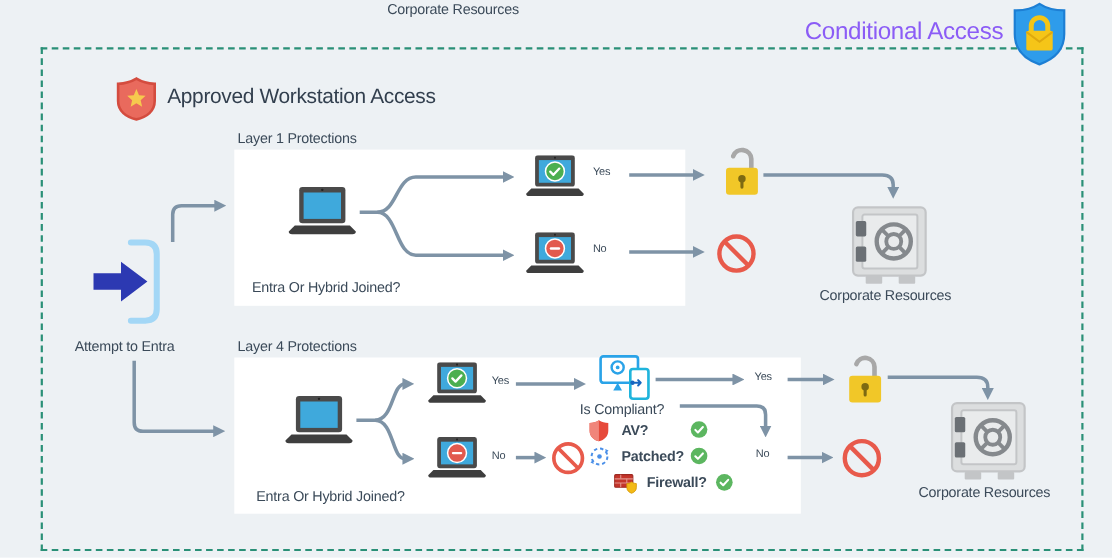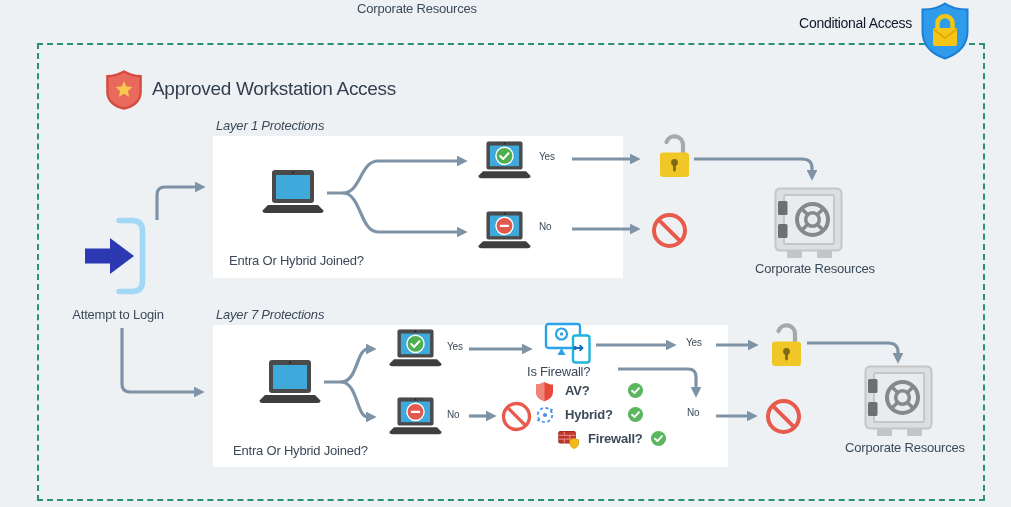--- a/index.html
+++ b/index.html
@@ -4,30 +4,30 @@
 <style>
   html,body{margin:0;padding:0;}
   .canvas{
     position:relative; width:1011px; height:507px;
     background:#edf1f4; overflow:hidden;
     font-family:"Liberation Sans","DejaVu Sans",sans-serif;
     color:#3b4a59;
   }
   .abs{position:absolute;}
   .lbl{font-size:13px; letter-spacing:-0.2px; color:#3b4a59; white-space:nowrap;}
-  .lbl-c{text-align:center;}
+  .lbl-c{text-align:left;}
   .yn{font-size:10px; font-weight:500;}
   .panel{position:absolute; background:#ffffff;}
   .frame{
     position:absolute; left:37px; top:43px; width:944px; height:454px;
     border:2px dashed #2a9077;
   }
-  .title{font-size:14px; font-weight:500; color:#0f172a; letter-spacing:-0.3px;}
+  .title{font-size:22px; font-weight:500; color:#8b5cf6; letter-spacing:-0.3px;}
   .heading{font-size:19px; font-weight:500; color:#323f4e; letter-spacing:-0.3px;}
-  .layer-title{font-size:13px; font-weight:500;font-style:italic;}
+  .layer-title{font-size:13px; font-weight:500;}
   .chk-row{position:absolute; width:120px; height:20px;}
   .chk-ic{position:absolute; left:0; top:0;}
   .chk-lb{position:absolute; left:30px; top:2px;font-weight:bold;}
   .chk-badge{position:absolute; left:92px; top:1px;}
   svg{display:block;}
 </style>
 </head>
 <body>
 
 <div class="canvas">
@@ -126,23 +126,23 @@
     </svg>
   <svg class="abs" style="left:774px; top:187px;" width="71" height="77">
       <use href="#sym-safe"></use>
     </svg>
   <div class="abs lbl lbl-c" style="left:745px; top:261px; width:140px;">Corporate Resources</div>
 
   <svg class="abs" style="left:83px; top:217px;" width="70" height="78" viewBox="0 0 70 78">
     <path d="M36,3.5 H49 Q59.5,3.5 59.5,14 V64 Q59.5,74.5 49,74.5 H36" stroke="#a3d7f6" stroke-width="5.5" fill="none" stroke-linecap="round"></path>
     <path d="M2,31.5 H27 V21 L51,39 L27,57 V46.5 H2 Z" fill="#2c39b2"></path>
   </svg>
-  <div class="abs lbl lbl-c" style="left:68px; top:307px; width:100px;">Attempt to Login</div>
-
-  <div class="abs lbl layer-title" style="left:216px; top:307px;">Layer 7 Protections</div>
+  <div class="abs lbl lbl-c" style="left:68px; top:307px; width:100px;">Attempt to Entra</div>
+
+  <div class="abs lbl layer-title" style="left:216px; top:307px;">Layer 4 Protections</div>
   <div class="panel" style="left:213px; top:325px; width:515px; height:142px;"></div>
 
   <svg class="abs" style="left:258px; top:360px;" width="64" height="46">
       <use href="#sym-laptop"></use>
     </svg>
   <svg class="abs" style="left:388px; top:328px;" width="55" height="42" viewBox="0 0 64 46">
       <use href="#sym-laptop-yes"></use>
     </svg>
   <svg class="abs" style="left:388px; top:396px;" width="55" height="42" viewBox="0 0 64 46">
       <use href="#sym-laptop-no"></use>
@@ -157,41 +157,41 @@
 
   <svg class="abs" style="left:544px; top:322px;" width="48" height="44" viewBox="0 0 48 44">
     <rect x="2" y="2" width="34" height="24" rx="2.5" fill="#fff" stroke="#2aa3e8" stroke-width="2.4"></rect>
     <circle cx="17.5" cy="12" r="5.5" stroke="#2aa3e8" stroke-width="2.2" fill="none"></circle>
     <circle cx="17.5" cy="12" r="1.7" fill="#2aa3e8"></circle>
     <path d="M17.5,26 L13.5,33 H21.5 Z" fill="#2aa3e8"></path>
     <rect x="29" y="13.5" width="16.5" height="27" rx="2.5" fill="#fff" stroke="#1fb4dc" stroke-width="2.4"></rect>
     <circle cx="31" cy="26" r="2" fill="#1767c0"></circle>
     <path d="M33,26 h5.5 M38.5,26 l-2.4,-2.4 M38.5,26 l-2.4,2.4" stroke="#1767c0" stroke-width="1.8" fill="none" stroke-linecap="round"></path>
   </svg>
-  <div class="abs lbl" style="left:527px; top:364px;">Is Firewall?</div>
+  <div class="abs lbl" style="left:527px; top:364px;">Is Compliant?</div>
 
   <div class="chk-row" style="left:535px; top:381px;">
     <svg class="chk-ic" width="19" height="21" viewBox="0 0 19 21">
       <path d="M9.5,1 C12,2.6 15,3.5 18,3.6 V10.5 C18,15.5 14.5,18.8 9.5,20.2 C4.5,18.8 1,15.5 1,10.5 V3.6 C4,3.5 7,2.6 9.5,1 Z" fill="#e6493a"></path>
       <path d="M9.5,1 C7,2.6 4,3.5 1,3.6 V10.5 C1,15.5 4.5,18.8 9.5,20.2 Z" fill="#f0857a"></path>
     </svg>
     <div class="chk-lb lbl">AV?</div>
     <svg class="chk-badge" width="17" height="17" viewBox="0 0 18 18">
         <use href="#sym-checkbadge"></use>
       </svg>
   </div>
 
   <div class="chk-row" style="left:535px; top:405px;">
     <svg class="chk-ic" width="20" height="20" viewBox="0 0 20 20">
       <circle cx="10" cy="10" r="7.2" stroke="#4a8fe8" stroke-width="1.8" stroke-dasharray="3.1,2.6" fill="none"></circle>
       <circle cx="10" cy="10" r="2.1" fill="#4a8fe8"></circle>
       <path d="M15.2,3.2 l3,1.3 -2.1,2.4 z" fill="#4a8fe8"></path>
       <path d="M4.8,16.8 l-3,-1.3 2.1,-2.4 z" fill="#4a8fe8"></path>
     </svg>
-    <div class="chk-lb lbl">Hybrid?</div>
+    <div class="chk-lb lbl">Patched?</div>
     <svg class="chk-badge" width="17" height="17" viewBox="0 0 18 18">
         <use href="#sym-checkbadge"></use>
       </svg>
   </div>
 
   <div class="chk-row" style="left:535px; top:429px;margin-left:23px;">
     <svg class="chk-ic" width="22" height="20" viewBox="0 0 22 20">
       <rect x="0.8" y="2.5" width="16.5" height="11.5" rx="1" fill="#c4352b" stroke="#9e2a22" stroke-width="1"></rect>
       <g stroke="#e2958d" stroke-width="1">
         <line x1="0.8" y1="6.3" x2="17.3" y2="6.3"></line>

